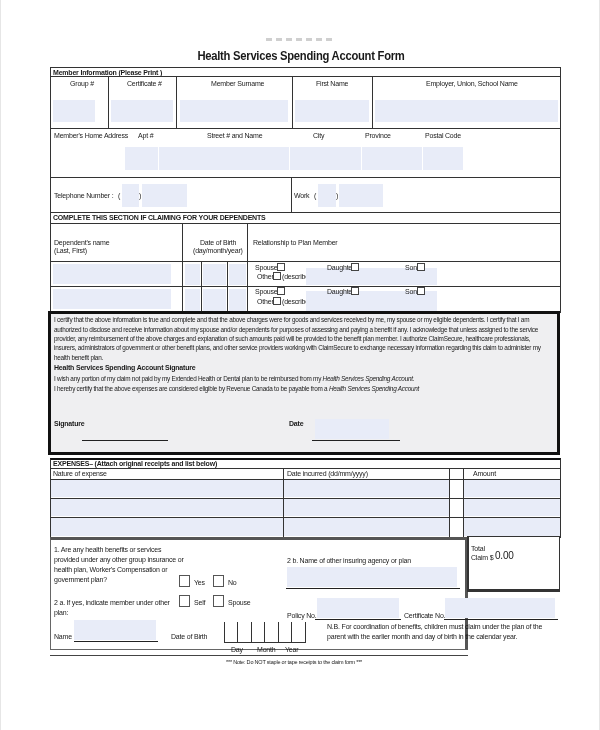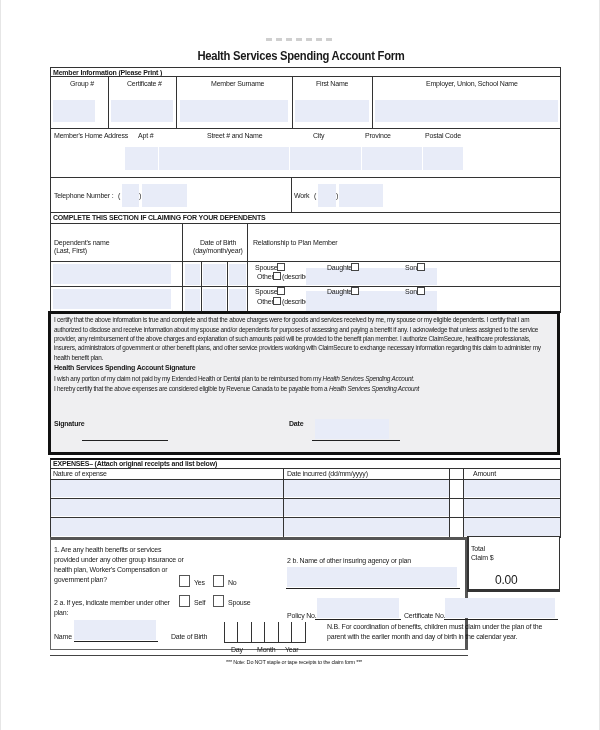--- a/index.html
+++ b/index.html
@@ -216,17 +216,17 @@
   <div class="t" style="left:403px;top:612px;">Certificate No.</div>
   <div class="fill" style="left:444px;top:598px;width:110px;height:20px;"></div>
   <div class="uline" style="left:443px;top:619px;width:114px;"></div>
 
   <div class="t" style="left:326px;top:623px;">N.B. For coordination of benefits, children must claim under the plan of the</div>
   <div class="t" style="left:326px;top:633px;">parent with the earlier month and day of birth in the calendar year.</div>
 
   <div class="total-box"></div>
   <div class="t" style="left:470px;top:545px;">Total</div>
   <div class="t" style="left:470px;top:554px;">Claim $</div>
-  <div class="t" style="left:494px;top:576px;font-size:12px;">0.00</div>
+  <div class="t" style="left:494px;top:552px;font-size:10px;">0.00</div>
 
   <div class="hl" style="left:49px;top:655px;width:418px;background:#444;"></div>
   <div class="t" style="left:225px;top:658px;font-size:5.5px;">*** Note: Do NOT staple or tape receipts to the claim form ***</div>
 </div>
 
 </body></html>

